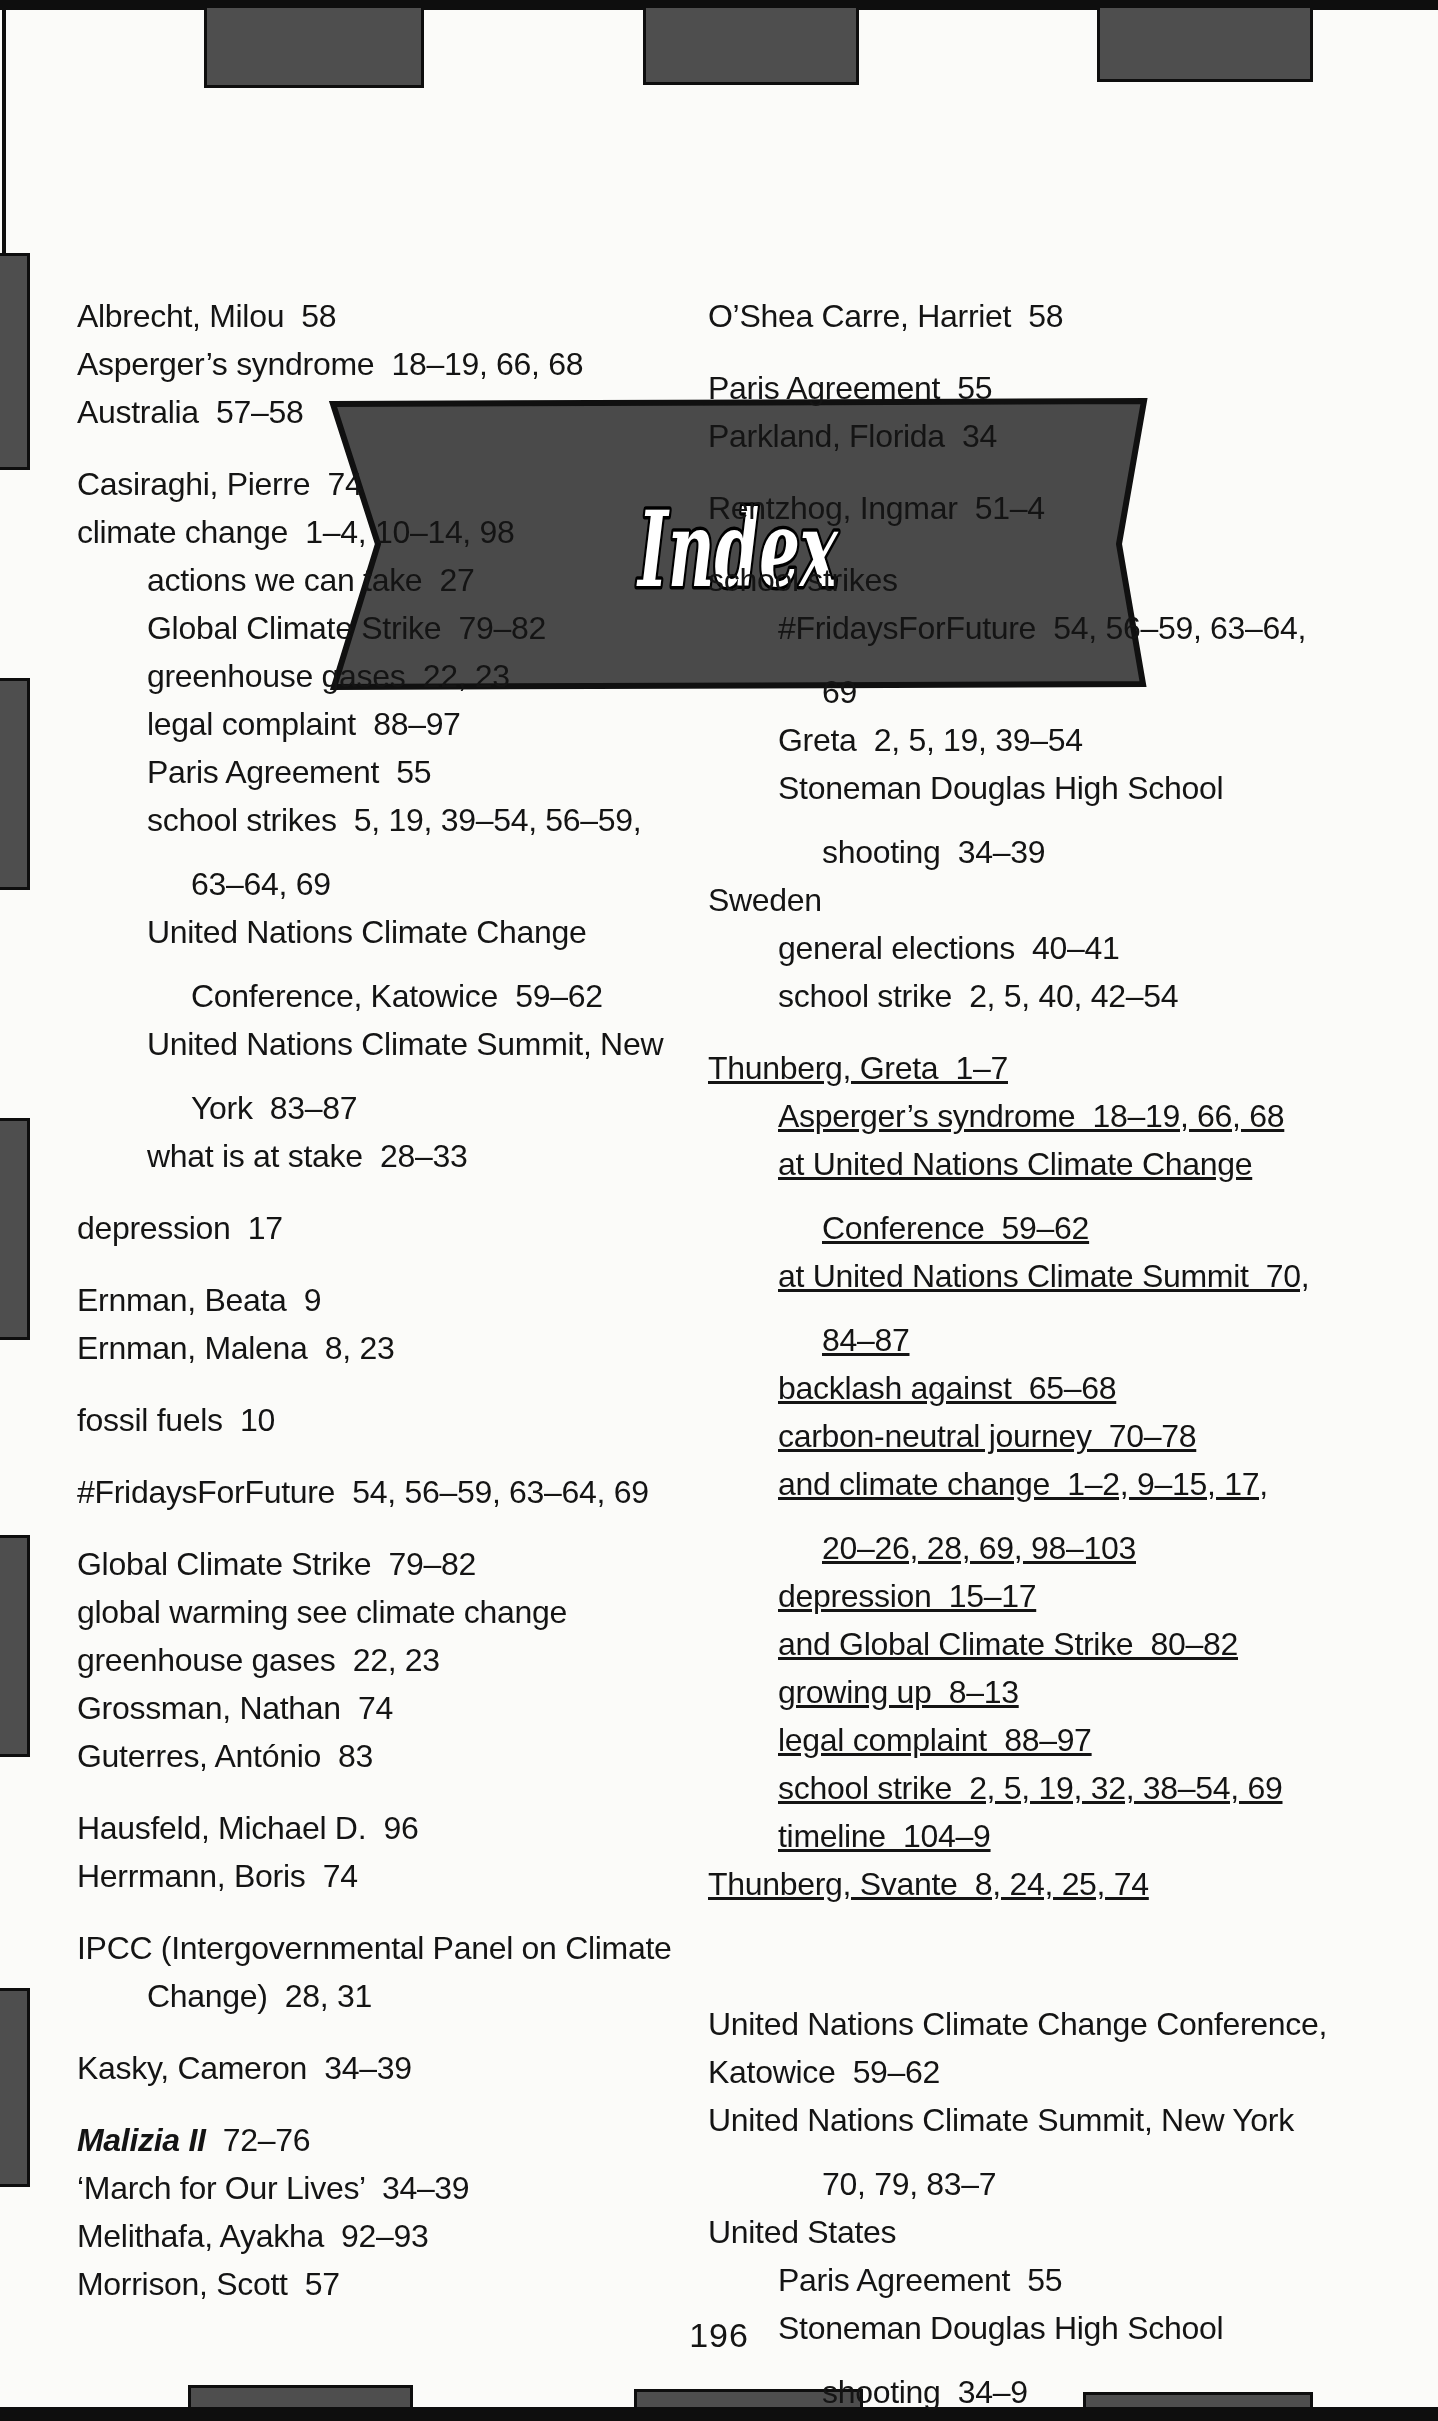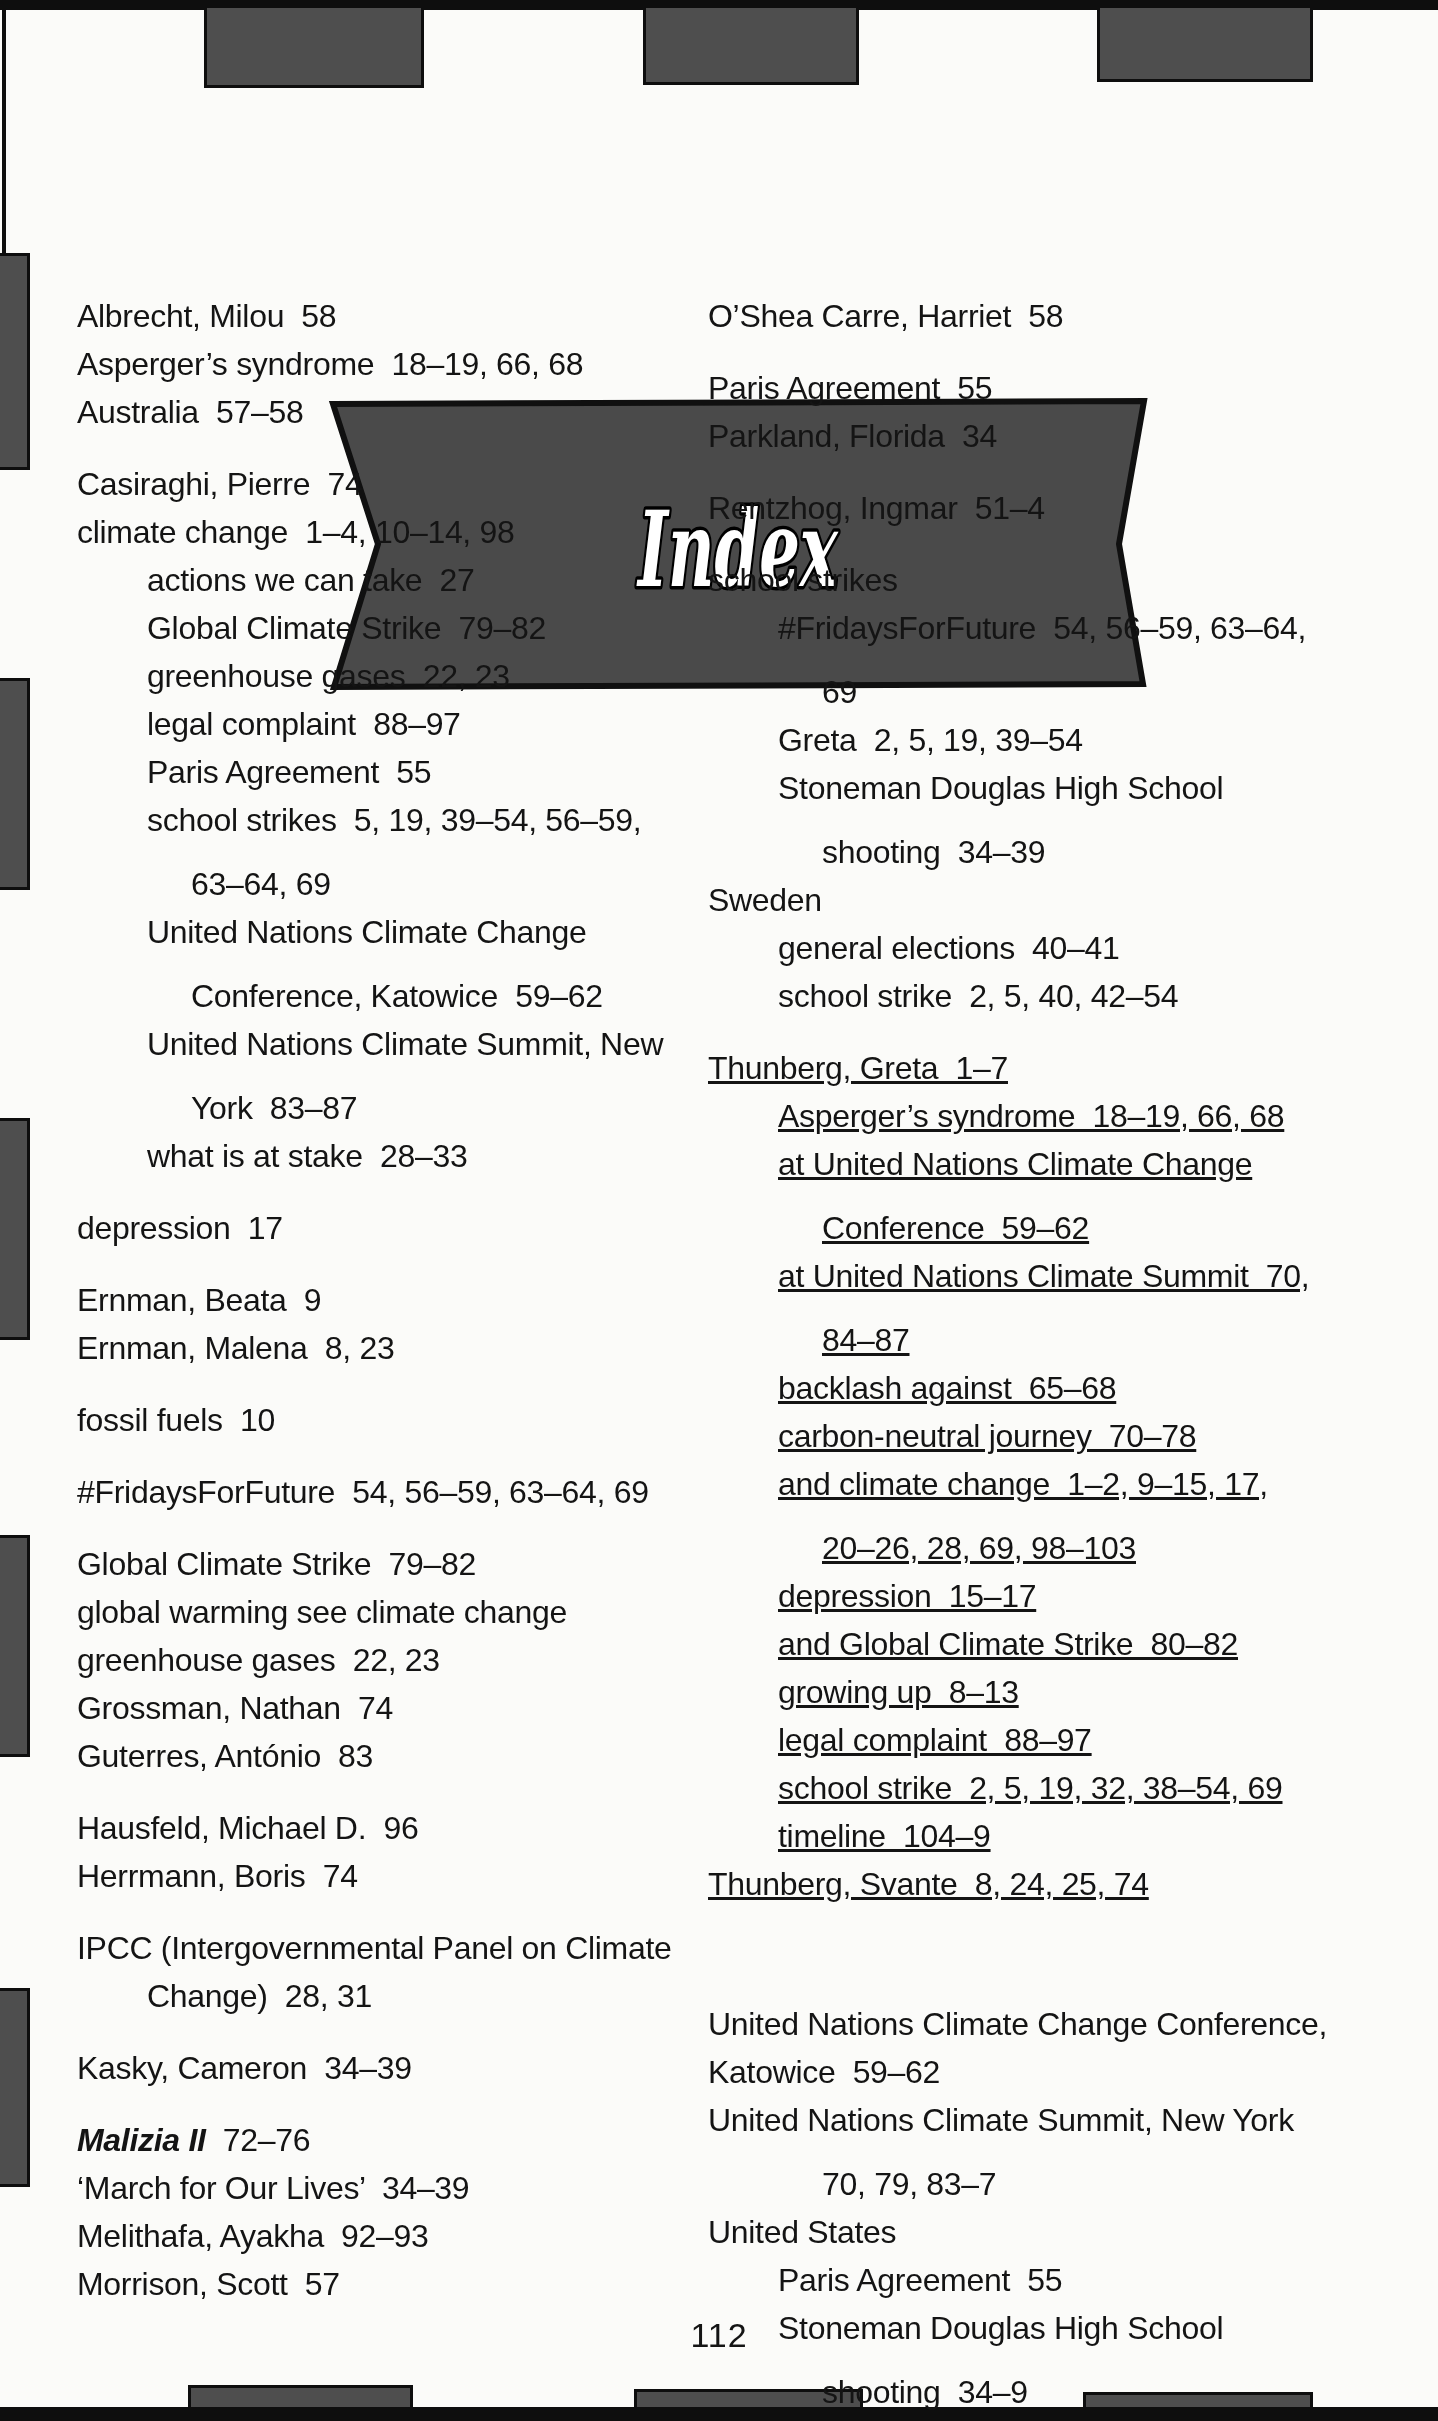--- a/index.html
+++ b/index.html
@@ -67,13 +67,13 @@
 <div class="banner">
   <svg width="825" height="296" viewBox="0 0 825 296">
     <polygon points="7,8 818,5 793,148 817,288 8,291 52,148" fill="#4a4a4a" stroke="#101010" stroke-width="6" stroke-linejoin="miter"></polygon>
     <text x="412" y="190" text-anchor="middle" textLength="200" lengthAdjust="spacingAndGlyphs" font-family="'DejaVu Serif',serif" font-style="italic" font-weight="bold" font-size="104" fill="#ffffff" stroke="#000000" stroke-width="7" paint-order="stroke" stroke-linejoin="round">Index</text>
   </svg>
 </div>
 
 <div class="col col-left" id="col-left"><div class="group"><div class="line i0">Albrecht, Milou  58</div><div class="line i0">Asperger’s syndrome  18–19, 66, 68</div><div class="line i0">Australia  57–58</div></div><div class="group"><div class="line i0">Casiraghi, Pierre  74</div><div class="line i0">climate change  1–4, 10–14, 98</div><div class="line i1">actions we can take  27</div><div class="line i1">Global Climate Strike  79–82</div><div class="line i1">greenhouse gases  22, 23</div><div class="line i1">legal complaint  88–97</div><div class="line i1">Paris Agreement  55</div><div class="line i1">school strikes  5, 19, 39–54, 56–59,</div><div class="line i2">63–64, 69</div><div class="line i1">United Nations Climate Change</div><div class="line i2">Conference, Katowice  59–62</div><div class="line i1">United Nations Climate Summit, New</div><div class="line i2">York  83–87</div><div class="line i1">what is at stake  28–33</div></div><div class="group"><div class="line i0">depression  17</div></div><div class="group"><div class="line i0">Ernman, Beata  9</div><div class="line i0">Ernman, Malena  8, 23</div></div><div class="group"><div class="line i0">fossil fuels  10</div></div><div class="group"><div class="line i0">#FridaysForFuture  54, 56–59, 63–64, 69</div></div><div class="group"><div class="line i0">Global Climate Strike  79–82</div><div class="line i0">global warming see climate change</div><div class="line i0">greenhouse gases  22, 23</div><div class="line i0">Grossman, Nathan  74</div><div class="line i0">Guterres, António  83</div></div><div class="group"><div class="line i0">Hausfeld, Michael D.  96</div><div class="line i0">Herrmann, Boris  74</div></div><div class="group"><div class="line i0">IPCC (Intergovernmental Panel on Climate</div><div class="line i1">Change)  28, 31</div></div><div class="group"><div class="line i0">Kasky, Cameron  34–39</div></div><div class="group"><div class="line i0"><i>Malizia II</i>  72–76</div><div class="line i0">‘March for Our Lives’  34–39</div><div class="line i0">Melithafa, Ayakha  92–93</div><div class="line i0">Morrison, Scott  57</div></div></div>
 <div class="col col-right" id="col-right"><div class="group"><div class="line i0">O’Shea Carre, Harriet  58</div></div><div class="group"><div class="line i0">Paris Agreement  55</div><div class="line i0">Parkland, Florida  34</div></div><div class="group"><div class="line i0">Rentzhog, Ingmar  51–4</div></div><div class="group"><div class="line i0">school strikes</div><div class="line i1">#FridaysForFuture  54, 56–59, 63–64,</div><div class="line i2">69</div><div class="line i1">Greta  2, 5, 19, 39–54</div><div class="line i1">Stoneman Douglas High School</div><div class="line i2">shooting  34–39</div><div class="line i0">Sweden</div><div class="line i1">general elections  40–41</div><div class="line i1">school strike  2, 5, 40, 42–54</div></div><div class="group gap-large"><div class="line i0">Thunberg, Greta  1–7</div><div class="line i1">Asperger’s syndrome  18–19, 66, 68</div><div class="line i1">at United Nations Climate Change</div><div class="line i2">Conference  59–62</div><div class="line i1">at United Nations Climate Summit  70,</div><div class="line i2">84–87</div><div class="line i1">backlash against  65–68</div><div class="line i1">carbon-neutral journey  70–78</div><div class="line i1">and climate change  1–2, 9–15, 17,</div><div class="line i2">20–26, 28, 69, 98–103</div><div class="line i1">depression  15–17</div><div class="line i1">and Global Climate Strike  80–82</div><div class="line i1">growing up  8–13</div><div class="line i1">legal complaint  88–97</div><div class="line i1">school strike  2, 5, 19, 32, 38–54, 69</div><div class="line i1">timeline  104–9</div><div class="line i0">Thunberg, Svante  8, 24, 25, 74</div></div><div class="group"><div class="line i0">United Nations Climate Change Conference,</div><div class="line i0">Katowice  59–62</div><div class="line i0">United Nations Climate Summit, New York</div><div class="line i2">70, 79, 83–7</div><div class="line i0">United States</div><div class="line i1">Paris Agreement  55</div><div class="line i1">Stoneman Douglas High School</div><div class="line i2">shooting  34–9</div></div></div>
 
-<div class="pageno">112</div>
+<div class="pageno">196</div>
 
 </body></html>

